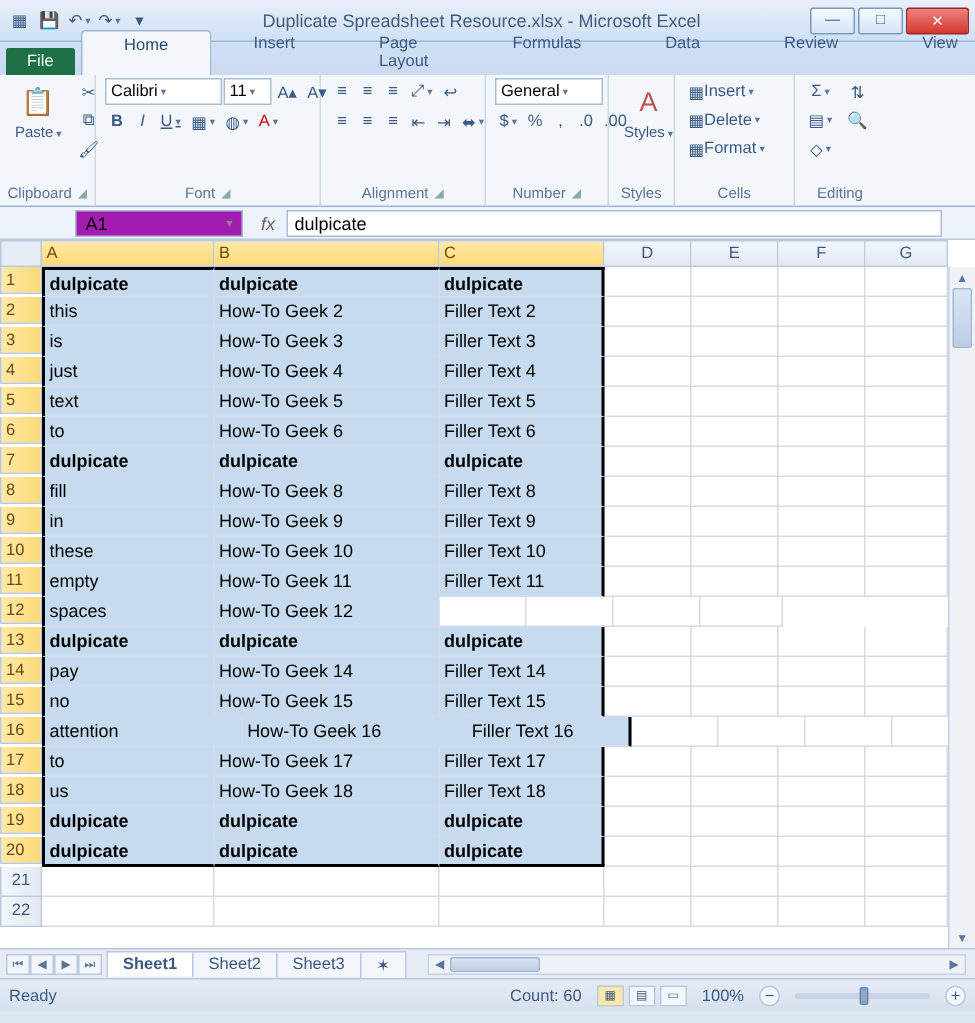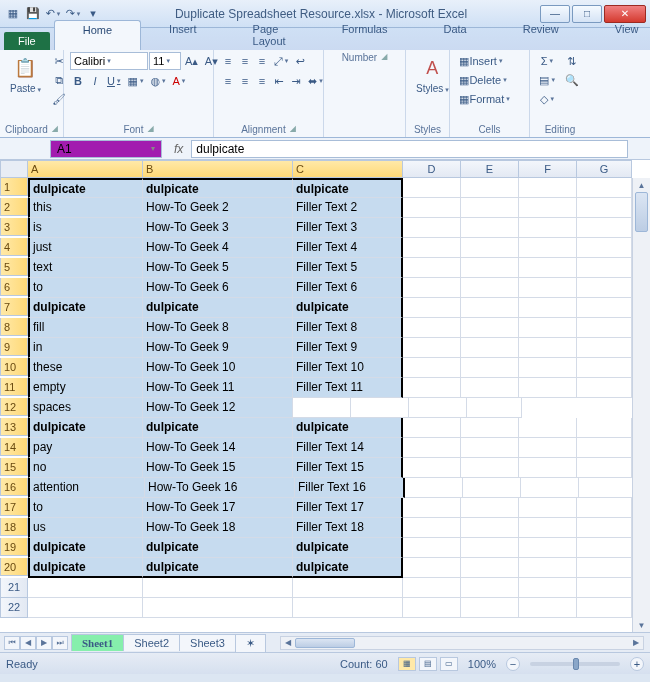--- a/index.html
+++ b/index.html
@@ -62,21 +62,21 @@
 .selborder-r { border-right:2px solid #000 !important; }
 .vscroll { position:absolute; right:0; top:18px; bottom:0; width:18px; background:#eef1f6; border-left:1px solid #c8d2e2;}
 .vscroll .thumb{ position:absolute; top:14px; left:2px; right:2px; height:40px; background:linear-gradient(#dbe5f3,#bccde4); border:1px solid #9db7d8; border-radius:2px;}
 .vscroll .ar{position:absolute;left:0;right:0;height:14px;display:flex;align-items:center;justify-content:center;font-size:8px;color:#5a749a;}
 
 
 .sheettabs { height:20px; background:#e6ecf5; border-top:1px solid #b8c8df; display:flex; align-items:center; font-size:11px; }
 .navset{display:flex;gap:0;margin:0 4px;}
 .navset span{width:16px;height:14px;border:1px solid #b8c8df;background:#f3f6fb;display:flex;align-items:center;justify-content:center;font-size:8px;color:#5a749a;}
 .stab { padding:2px 10px; border:1px solid #b8c8df; background:#f3f6fb; color:#3a5a85; border-bottom:none; margin-left:-1px;}
-.stab.active{ background:#86efac; font-weight:bold;font-family:Liberation Serif, serif; }
+.stab.active{ background:#ffffff; font-weight:bold; }
 .hscroll{flex:1;margin:0 6px 0 14px;height:14px;background:#eef1f6;border:1px solid #c8d2e2;position:relative;}
 .hscroll .ar{position:absolute;top:0;bottom:0;width:14px;display:flex;align-items:center;justify-content:center;font-size:8px;color:#5a749a;}
 .hscroll .thumb{position:absolute;left:14px;top:1px;bottom:1px;width:60px;background:linear-gradient(#dbe5f3,#bccde4);border:1px solid #9db7d8;border-radius:2px;}
 
 
 .status { height:22px; background:linear-gradient(#e6ecf5,#d6e0ef); border-top:1px solid #b8c8df; display:flex; align-items:center; font-size:11px; color:#3a5a85; padding:0 6px; gap:10px;}
 .status .views span{width:18px;height:14px;border:1px solid #b8c8df;display:inline-flex;align-items:center;justify-content:center;background:#f3f6fb;font-size:8px;}
 .status .views span.on{background:#ffe9a8;}
 .zslider{width:90px;height:4px;background:#c8d2e2;position:relative;border-radius:2px;}
 .zslider .th{position:absolute;left:43px;top:-4px;width:6px;height:12px;background:#8aa6c8;border:1px solid #6a88ae;border-radius:2px;}
@@ -181,20 +181,30 @@
         <span class="btn drop">⬌</span>
       </div>
     </div>
     <div class="label">
         <span>Alignment</span>
         <span class="launcher">◢</span>
       </div>
   </div>
 
   <div class="group" style="width:82px">
+    <div class="body col" style="gap:2px">
+      <div class="sel drop" style="width:72px">General</div>
+      <div class="row">
+        <span class="btn drop">$</span>
+        <span class="btn">%</span>
+        <span class="btn">,</span>
+        <span class="btn">.0</span>
+        <span class="btn">.00</span>
+      </div>
+    </div>
     <div class="label">
         <span>Number</span>
         <span class="launcher">◢</span>
       </div>
   </div>
 
   <div class="group" style="width:44px">
     <div class="body">
         <div class="bigbtn">
           <div class="ic" style="color:#c0504d">A</div>
@@ -397,21 +407,21 @@
         <div class="c selcell selborder-l" style="width: 115px;">no</div>
         <div class="c selcell" style="width: 150px;">How-To Geek  15</div>
         <div class="c selcell selborder-r" style="width: 110px;">Filler Text 15</div>
         <div class="c" style="width: 58px;"></div>
         <div class="c" style="width: 58px;"></div>
         <div class="c" style="width: 58px;"></div>
         <div class="c" style="width: 55px;"></div>
       </div>
       <div class="r">
         <div class="rh sel">16</div>
-        <div class="c selcell selborder-l" style="width: 117px;">attention</div>
+        <div class="c selcell selborder-l" style="width: 134px;">attention</div>
         <div class="c selcell" style="width: 150px;">How-To Geek  16</div>
         <div class="c selcell selborder-r" style="width: 110px;">Filler Text 16</div>
         <div class="c" style="width: 58px;"></div>
         <div class="c" style="width: 58px;"></div>
         <div class="c" style="width: 58px;"></div>
         <div class="c" style="width: 55px;"></div>
       </div>
       <div class="r">
         <div class="rh sel">17</div>
         <div class="c selcell selborder-l" style="width: 115px;">to</div>

